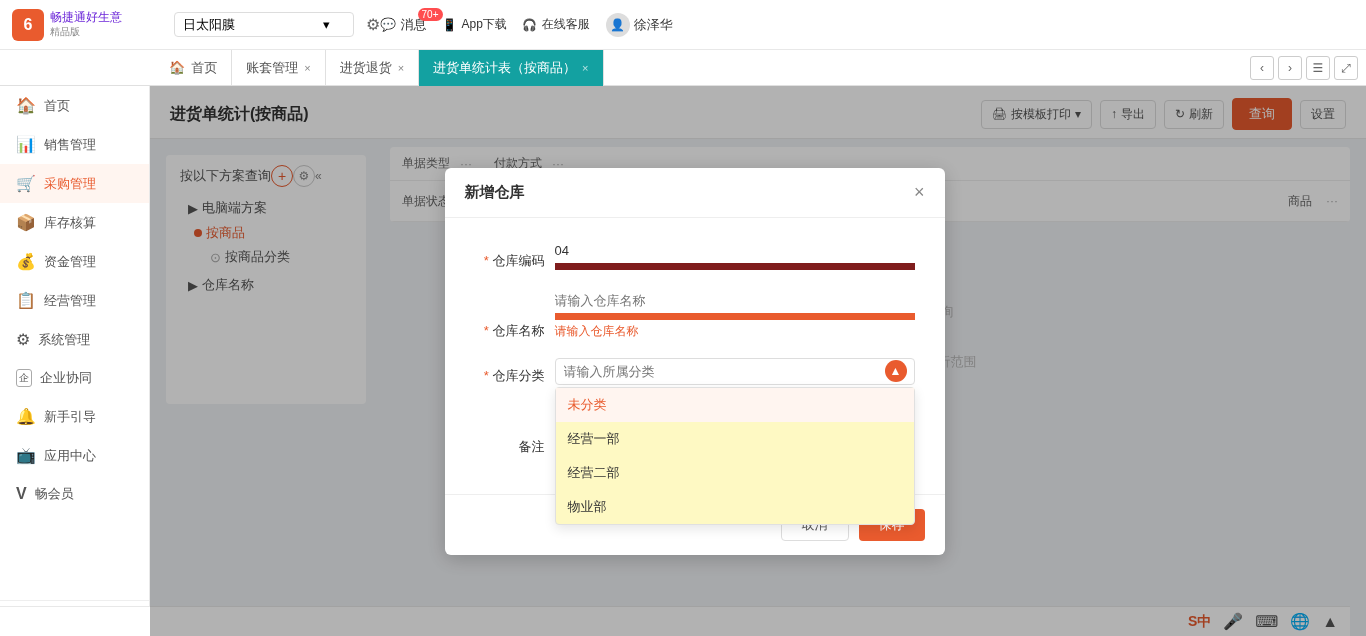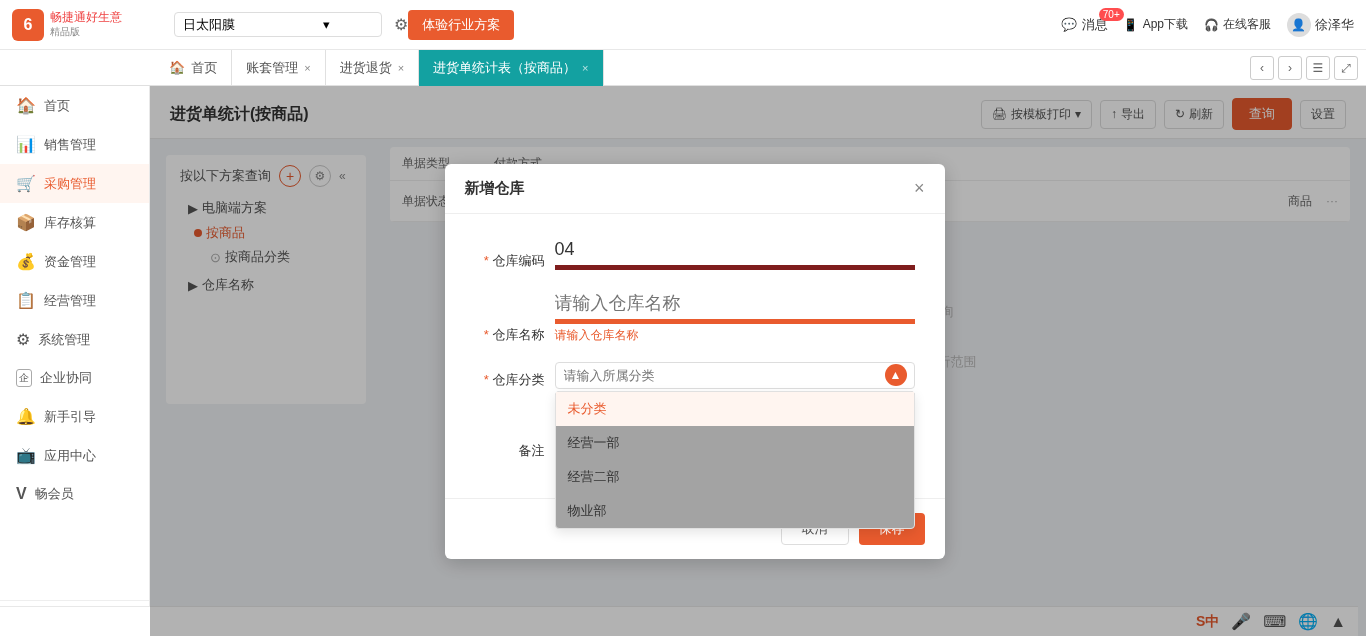--- a/index.html
+++ b/index.html
@@ -22,27 +22,27 @@
       align-items: center;
       gap: 6px;
     }
     .logo-icon {
       width: 32px; height: 32px;
       background: #e95b2e;
       border-radius: 6px;
       display: flex; align-items: center; justify-content: center;
       color: #fff; font-weight: bold; font-size: 16px;
     }
-    .logo-text { font-size: 12px; color: #ef4444; line-height: 1.3; }
+    .logo-text { font-size: 12px; color: #6d28d9; line-height: 1.3; }
     .logo-sub { font-size: 10px; color: #888; }
     .header-search {
       display: flex; align-items: center;
       border: 1px solid #ddd; border-radius: 4px;
       padding: 4px 8px; margin: 0 12px;
-      width: 208px;
+      width: 180px;
     }
     .header-search input { border: none; outline: none; font-size: 13px; width: 140px; }
     .header-center { display: flex; align-items: center; gap: 8px; flex: 1; }
     .trial-btn {
       background: #e95b2e; color: #fff; border: none; border-radius: 4px;
       padding: 6px 14px; cursor: pointer; font-size: 13px;
     }
     .gear-icon { font-size: 16px; color: #666; cursor: pointer; }
     .header-right { display: flex; align-items: center; gap: 16px; }
     .msg-btn { position: relative; display: flex; align-items: center; gap: 4px; color: #333; cursor: pointer; }
@@ -111,21 +111,21 @@
       display: flex; align-items: center; gap: 4px;
       padding: 5px 10px; border: 1px solid #ddd; border-radius: 4px;
       cursor: pointer; color: #555; font-size: 12px; background: #fff;
     }
     .action-btn.primary { background: #e95b2e; color: #fff; border-color: #e95b2e; font-size: 13px; padding: 6px 16px; }
 
     .query-section {
       background: #fff; margin: 8px; padding: 10px 14px;
       border-radius: 4px;
     }
-    .query-header { display: flex; align-items: center; gap: 8px; margin-bottom: 8px; }
+    .query-header { display: flex; align-items: center; margin-bottom: 8px; }
     .query-header-title { font-size: 13px; color: #555; }
     .query-add-btn { width: 22px; height: 22px; border: 1px solid #e95b2e; border-radius: 50%; display: flex; align-items: center; justify-content: center; cursor: pointer; color: #e95b2e; font-size: 14px; }
     .query-setting-btn { width: 22px; height: 22px; border: 1px solid #ccc; border-radius: 50%; display: flex; align-items: center; justify-content: center; cursor: pointer; color: #888; font-size: 12px; }
     .query-collapse { cursor: pointer; color: #888; font-size: 12px; }
     .scheme-tree { padding-left: 8px; }
     .scheme-item { display: flex; align-items: center; gap: 4px; padding: 4px 0; color: #555; cursor: pointer; font-size: 13px; }
     .scheme-active { display: flex; align-items: center; gap: 4px; padding: 3px 6px; color: #e95b2e; cursor: pointer; }
     .scheme-active .active-dot { width: 8px; height: 8px; background: #e95b2e; border-radius: 50%; }
     .scheme-sub { padding-left: 22px; display: flex; align-items: center; gap: 4px; color: #555; padding-top: 3px; cursor: pointer; }
 
@@ -150,40 +150,40 @@
       padding: 14px 20px; border-bottom: 1px solid #eee;
       display: flex; align-items: center; justify-content: space-between;
     }
     .modal-title { font-size: 15px; font-weight: bold; color: #333; }
     .modal-close { cursor: pointer; color: #888; font-size: 18px; }
     .modal-body { padding: 20px 30px; }
     .form-row { margin-bottom: 18px; display: flex; align-items: flex-end; gap: 10px; }
     .form-label { width: 70px; font-size: 13px; color: #333; padding-top: 6px; text-align: right; flex-shrink: 0; }
     .form-input-wrap { flex: 1; }
     .form-input {
-      width: 100%; border: none; border-bottom: 5px solid #7f1d1d;
-      padding: 5px 0; font-size: 18px; outline: none; color: #333;
+      width: 100%; border: none; border-bottom: 7px solid #7f1d1d;
+      padding: 5px 0; font-size: 13px; outline: none; color: #333;
     }
     .form-input.error { border-bottom-color: #e95b2e; }
     .form-error-msg { color: #e95b2e; font-size: 12px; margin-top: 3px; }
     .form-select-wrap { position: relative; flex: 1; }
     .form-select-input {
       width: 100%; border: 1px solid #ddd; border-radius: 4px;
       padding: 5px 28px 5px 8px; font-size: 13px; outline: none; color: #999;
       background: #fff; cursor: pointer;
     }
     .form-select-arrow {
       position: absolute; right: 8px; top: 50%; transform: translateY(-50%);
       width: 22px; height: 22px; background: #e95b2e; border-radius: 50%;
       display: flex; align-items: center; justify-content: center;
       color: #fff; font-size: 12px; cursor: pointer;
     }
     .dropdown-list {
       position: absolute; top: 100%; left: 0; right: 0;
-      background: #a3a3a3; border: 1px solid #e0e0e0;
+      background: #fef9c3; border: 1px solid #e0e0e0;
       border-radius: 4px; box-shadow: 0 4px 12px rgba(0,0,0,0.1);
       z-index: 200; margin-top: 2px;
     }
     .dropdown-item {
       padding: 8px 12px; cursor: pointer; font-size: 13px; color: #333;
     }
     .dropdown-item.selected { background: #fff5f0; color: #e95b2e; }
     .form-textarea {
       width: 100%; border: 1px solid #ddd; border-radius: 4px;
       padding: 6px 8px; font-size: 13px; outline: none; resize: vertical;
@@ -197,21 +197,21 @@
       padding: 6px 20px; border: 1px solid #ddd; border-radius: 4px;
       cursor: pointer; color: #555; background: #fff; font-size: 13px;
     }
     .btn-save {
       padding: 6px 20px; border: none; border-radius: 4px;
       cursor: pointer; color: #fff; background: #e95b2e; font-size: 13px;
     }
 
     
     .bottom-bar {
-      position: fixed; bottom: 0; left: 0; right: 8px; height: 30px;
+      position: fixed; bottom: 0; left: 0; right: 16px; height: 30px;
       background: #fff; border-top: 1px solid #e8e8e8;
       display: flex; align-items: center; justify-content: flex-end;
       padding: 0 12px; gap: 12px; z-index: 50;
     }
     .bottom-icon { font-size: 16px; cursor: pointer; color: #555; }
 
     .hint-area {
       display: flex; flex-direction: column; align-items: center; justify-content: center;
       padding: 30px; color: #bbb; gap: 10px;
     }
@@ -226,23 +226,20 @@
     <div>
       <div class="logo-text">畅捷通好生意</div>
       <div class="logo-sub">精品版</div>
     </div>
   </div>
   <div class="header-search">
     <input type="text" style="font-size: 13px; border: none; outline: none; width: 140px;" value="日太阳膜">
     <span>▾</span>
   </div>
   <span class="gear-icon">⚙</span>
-  <div class="header-center">
-    <button class="trial-btn">体验行业方案</button>
-  </div>
   <div class="header-right">
     <div class="msg-btn">
       <span>💬</span>
       <span>消息</span>
       <span class="badge">70+</span>
     </div>
     <div class="header-action">
       <span>📱</span>
       <span>App下载</span>
     </div>

